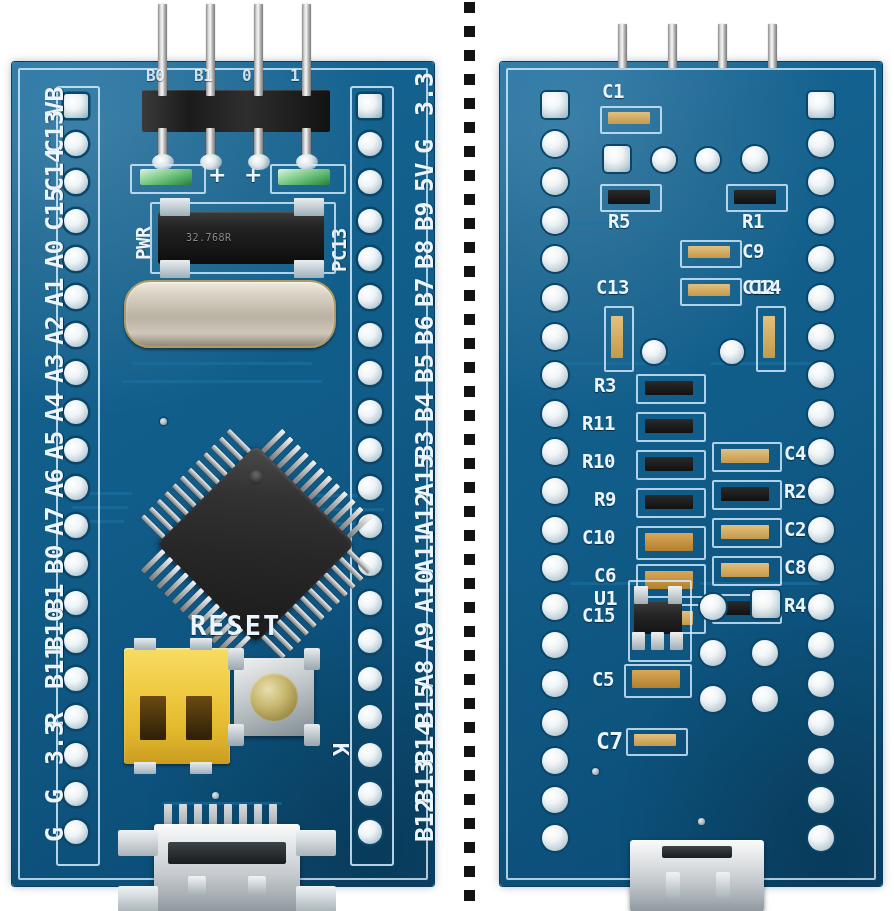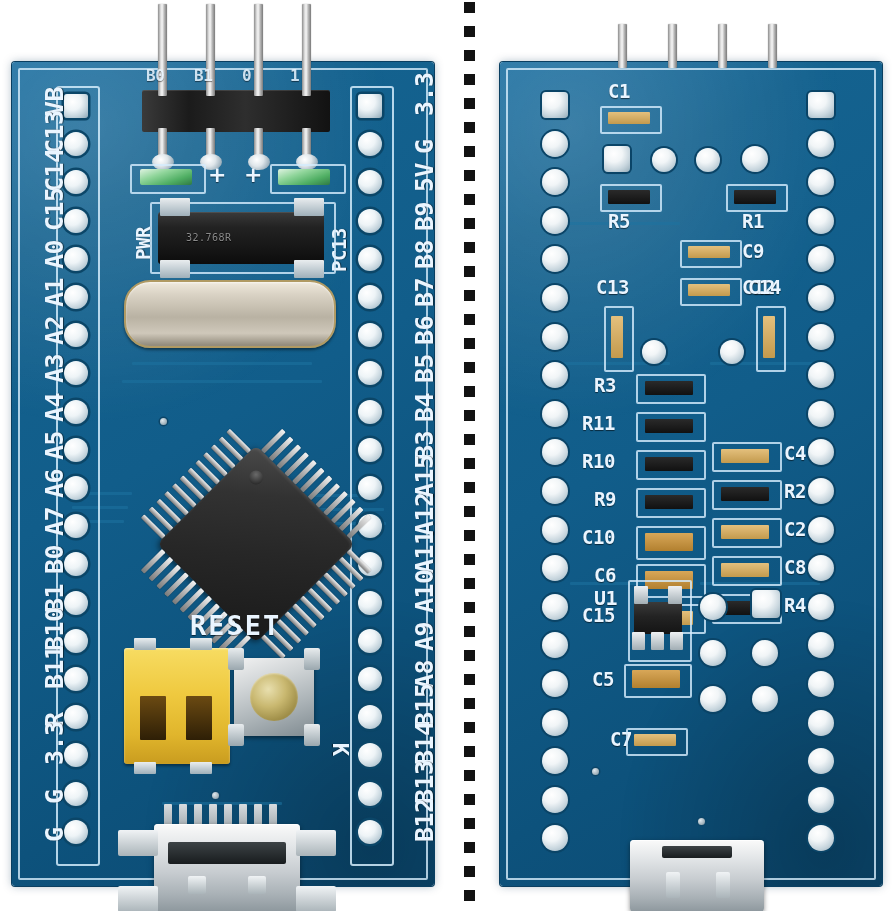--- a/index.html
+++ b/index.html
@@ -479,21 +479,21 @@
         <div class="bpad" style="left:308px;top:493.20000000000005px;"></div>
         <div class="bpad" style="left:308px;top:531.8px;"></div>
         <div class="bpad" style="left:308px;top:570.4px;"></div>
         <div class="bpad" style="left:308px;top:609px;"></div>
         <div class="bpad" style="left:308px;top:647.6px;"></div>
         <div class="bpad" style="left:308px;top:686.2px;"></div>
         <div class="bpad" style="left:308px;top:724.8000000000001px;"></div>
         <div class="bpad" style="left:308px;top:763.4px;"></div>
       </div>
 
-    <div class="silk" style="left:108px;top:20px;font-size:19px;">C1</div>
+    <div class="silk" style="left:102px;top:20px;font-size:19px;">C1</div>
     <div class="part" style="left:100px;top:44px;width:58px;height:24px;">
       <div class="smd cap2" style="left:6px;top:4px;width:42px;height:12px;"></div>
     </div>
 
     <div class="bpad sq" style="left:104px;top:84px;width:26px;height:26px;"></div>
     <div class="bpad" style="left:152px;top:86px;width:24px;height:24px;"></div>
     <div class="bpad" style="left:196px;top:86px;width:24px;height:24px;"></div>
     <div class="bpad" style="left:242px;top:84px;width:26px;height:26px;"></div>
 
     <div class="part" style="left:100px;top:122px;width:58px;height:24px;">
@@ -589,21 +589,21 @@
     <div class="sotleg" style="left:168px;top:524px;width:14px;height:18px;"></div>
     <div class="sotleg" style="left:132px;top:570px;width:13px;height:18px;"></div>
     <div class="sotleg" style="left:151px;top:570px;width:13px;height:18px;"></div>
     <div class="sotleg" style="left:170px;top:570px;width:13px;height:18px;"></div>
 
     <div class="silk" style="left:92px;top:608px;font-size:19px;">C5</div>
     <div class="part" style="left:124px;top:602px;width:64px;height:30px;">
       <div class="smd cap" style="left:6px;top:4px;width:48px;height:18px;"></div>
     </div>
 
-    <div class="silk" style="left:110px;top:668px;font-size:19px;">C7</div>
+    <div class="silk" style="left:96px;top:668px;font-size:23px;">C7</div>
     <div class="part" style="left:126px;top:666px;width:58px;height:24px;">
       <div class="smd cap2" style="left:6px;top:4px;width:42px;height:12px;"></div>
     </div>
 
     <div class="bpad sq" style="left:252px;top:528px;width:28px;height:28px;"></div>
     <div class="bpad" style="left:200px;top:532px;width:26px;height:26px;"></div>
     <div class="bpad" style="left:200px;top:578px;width:26px;height:26px;"></div>
     <div class="bpad" style="left:252px;top:578px;width:26px;height:26px;"></div>
     <div class="bpad" style="left:200px;top:624px;width:26px;height:26px;"></div>
     <div class="bpad" style="left:252px;top:624px;width:26px;height:26px;"></div>

